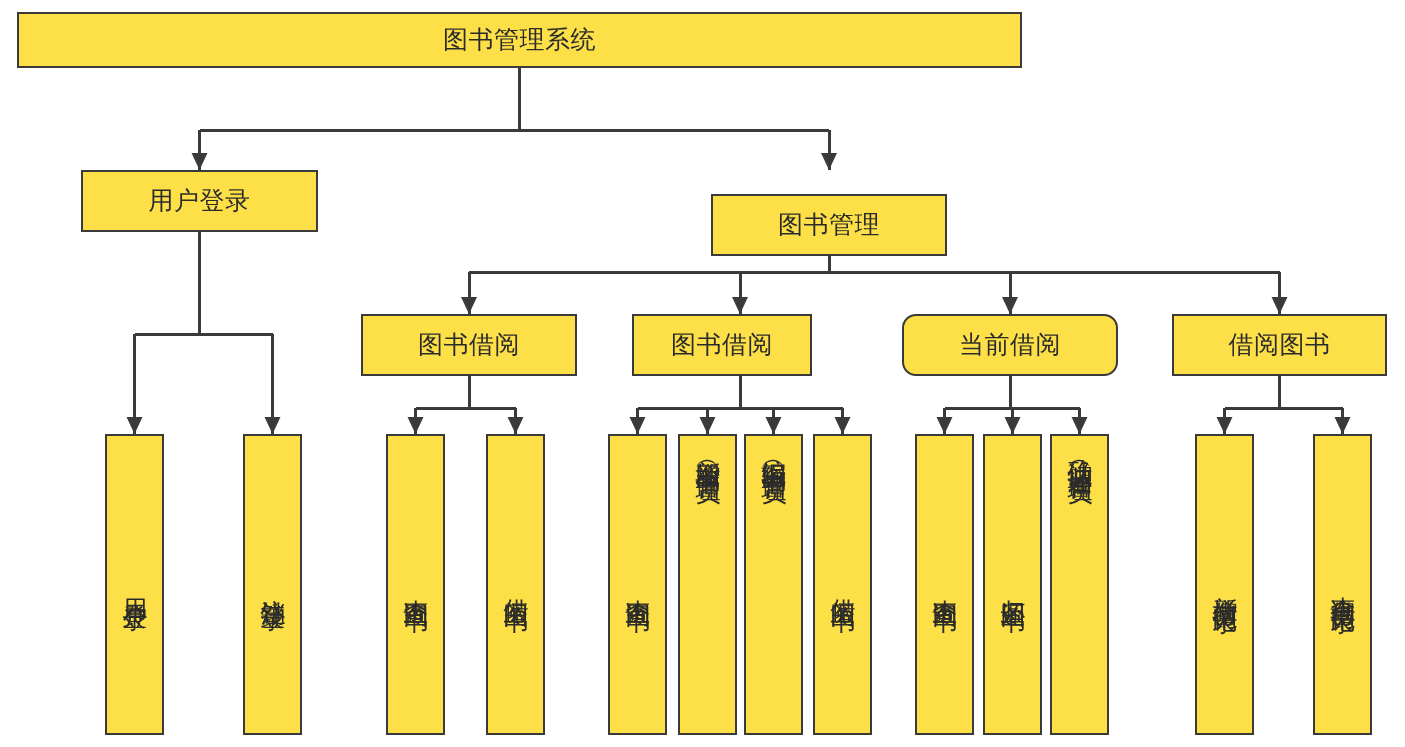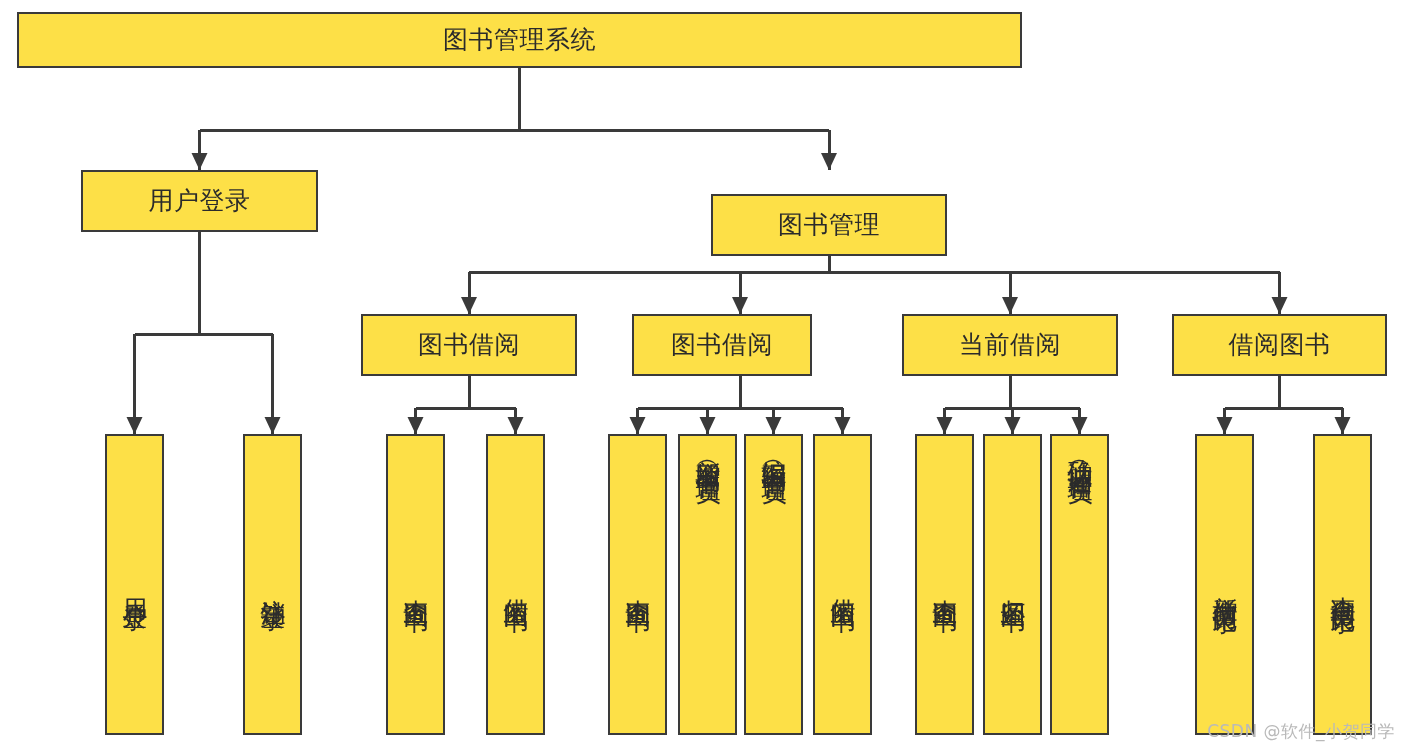--- a/index.html
+++ b/index.html
@@ -136,21 +136,21 @@
       </div>
       <div class="node h" style="left: 711px; top: 170px; width: 236px; height: 62px; border-color: rgb(58, 58, 58); color: rgb(43, 43, 43); margin-top: 24px;">
         <span>图书管理</span>
       </div>
       <div class="node h" style="left: 361px; top: 314px; width: 216px; height: 62px; border-color: rgb(58, 58, 58); color: rgb(43, 43, 43);">
         <span>图书借阅</span>
       </div>
       <div class="node h" style="left: 632px; top: 314px; width: 180px; height: 62px; border-color: rgb(58, 58, 58); color: rgb(43, 43, 43);">
         <span>图书借阅</span>
       </div>
-      <div class="node h" style="left: 902px; top: 314px; width: 216px; height: 62px; border-color: rgb(58, 58, 58); color: rgb(43, 43, 43);">
+      <div class="node h" style="left: 902px; top: 314px; width: 216px; height: 62px; border-color: rgb(58, 58, 58); color: rgb(43, 43, 43); border-radius: 14px;">
         <span>当前借阅</span>
       </div>
       <div class="node h" style="left: 1172px; top: 314px; width: 215px; height: 62px; border-color: rgb(58, 58, 58); color: rgb(43, 43, 43);">
         <span>借阅图书</span>
       </div>
       <div class="node v" style="left: 105px; top: 434px; width: 59px; height: 301px; border-color: rgb(58, 58, 58); color: rgb(43, 43, 43);">
         <span class="vtext">用户登录</span>
       </div>
       <div class="node v" style="left: 243px; top: 434px; width: 59px; height: 301px; border-color: rgb(58, 58, 58); color: rgb(43, 43, 43);">
         <span class="vtext">注销登录</span>
@@ -182,14 +182,13 @@
       <div class="node v top" style="left: 1050px; top: 434px; width: 59px; height: 301px; border-color: rgb(58, 58, 58); color: rgb(43, 43, 43);">
         <span class="vtext">确认归还（管理员）</span>
       </div>
       <div class="node v" style="left: 1195px; top: 434px; width: 59px; height: 301px; border-color: rgb(58, 58, 58); color: rgb(43, 43, 43);">
         <span class="vtext">新增借阅记录</span>
       </div>
       <div class="node v" style="left: 1313px; top: 434px; width: 59px; height: 301px; border-color: rgb(58, 58, 58); color: rgb(43, 43, 43);">
         <span class="vtext">查询借阅记录</span>
       </div>
     </div>
-  <div id="watermark">CSDN @软件_小贺同学</div>
 </div>
 
 </body></html>

